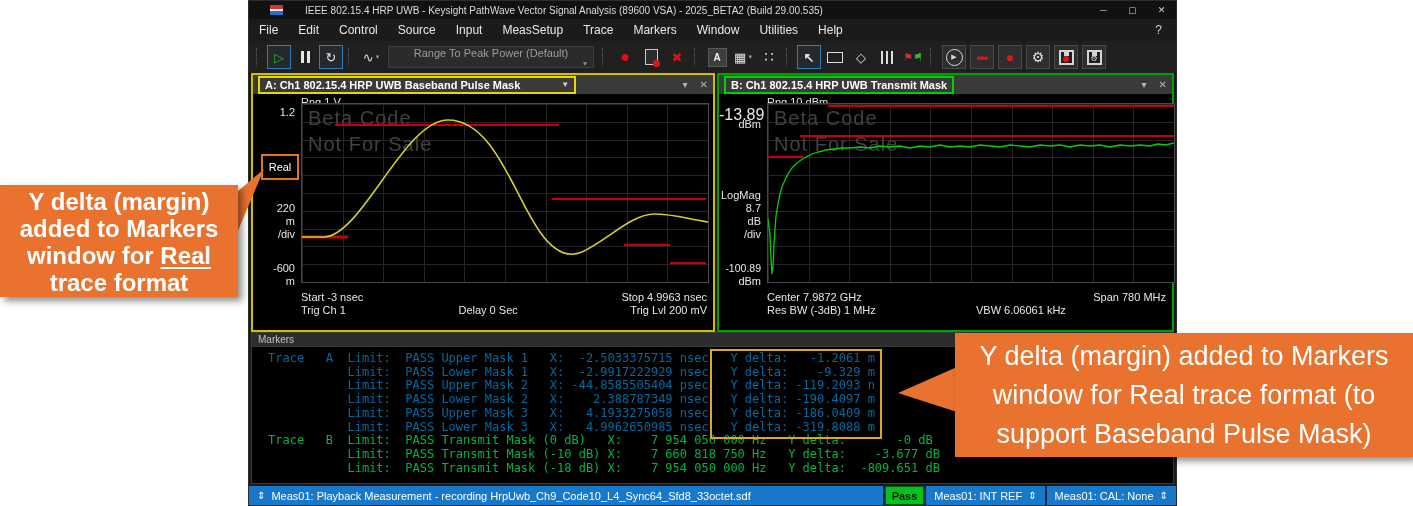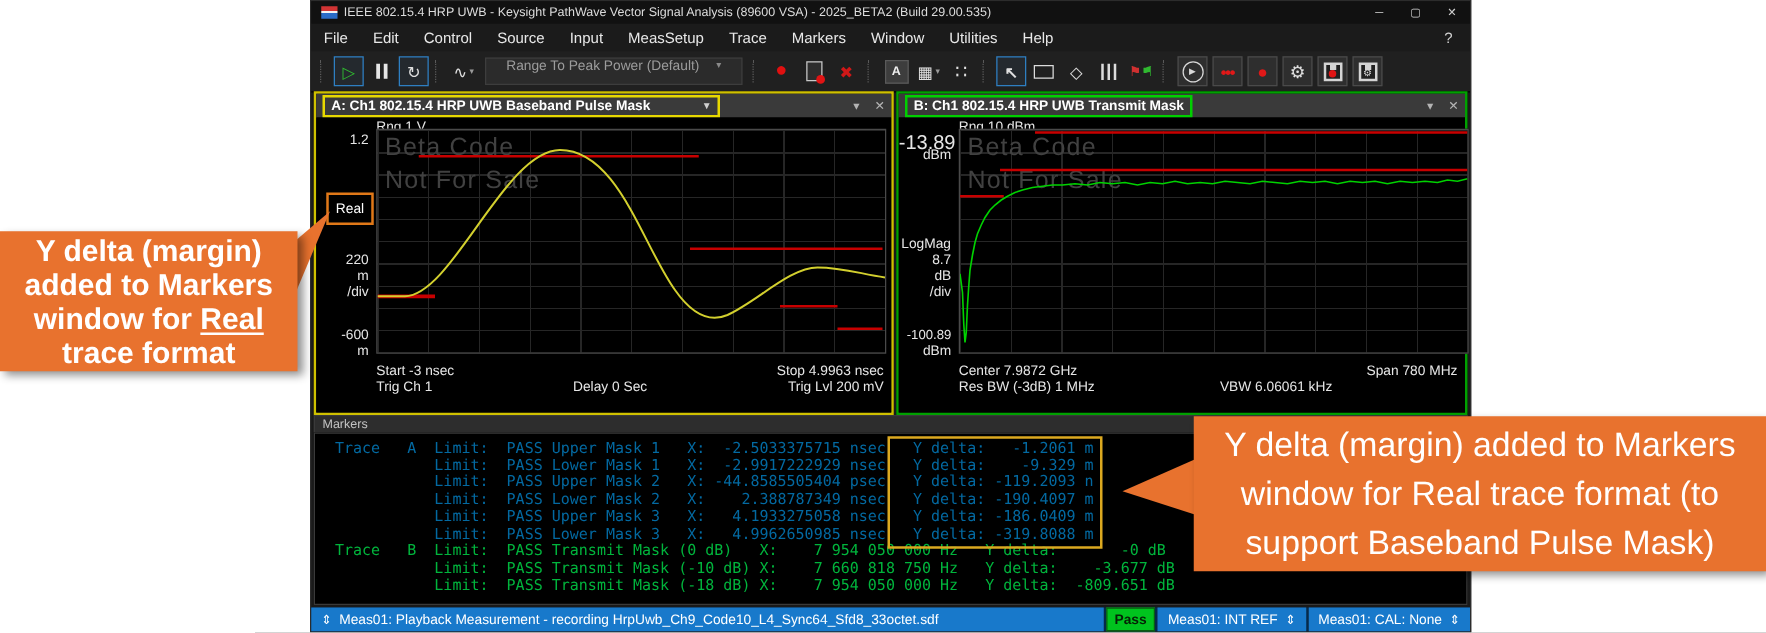--- a/index.html
+++ b/index.html
@@ -1,40 +1,40 @@
 <!DOCTYPE html>
 <html><head>
 <meta charset="utf-8">
 <style>
   html,body{margin:0;padding:0;background:#ffffff;}
   #page{position:relative;width:1413px;height:506px;background:#ffffff;overflow:hidden;
         font-family:"Liberation Sans",sans-serif;}
   
   #app{position:absolute;left:248px;top:0;width:929px;height:506px;background:#1a1a1a;
        border:1px solid #2c2c2c;box-sizing:border-box;z-index:10;}
-  .titlebar{height:18px;background:#111111;display:flex;align-items:center;gap:5px;
-            padding-left:8px;color:#dcdcdc;font-size:10px;white-space:nowrap;}
+  .titlebar{height:18px;background:#111111;display:flex;align-items:center;gap:22px;
+            padding-left:21px;color:#dcdcdc;font-size:10px;white-space:nowrap;}
   .app-icon{width:13px;height:10px;flex:0 0 auto;
             background:linear-gradient(180deg,#d23434 0 38%,#f2f2f2 38% 58%,#2a6cc8 58% 100%);}
   .win-btns{margin-left:auto;display:flex;height:18px;}
   .win-btn{width:29px;display:flex;align-items:center;justify-content:center;color:#cfcfcf;font-size:9px;}
   .menubar{height:22px;background:#1b1b1b;display:flex;align-items:center;color:#e8e8e8;font-size:12px;}
   .menu-item{padding:3px 10px;cursor:default;}
   .menu-help{margin-left:auto;padding:0 14px;color:#cfcfcf;}
   
   .toolbar{height:32px;background:#202020;border-bottom:1px solid #000;display:flex;align-items:center;
            padding:0 4px;gap:2px;}
   .tbtn{min-width:24px;height:24px;display:flex;align-items:center;justify-content:center;
         color:#e0e0e0;font-size:13px;box-sizing:border-box;position:relative;}
   .tbtn.active{border:1px solid #2e7fc2;background:#24292e;}
   .tbtn.raised{border:1px solid #4a4a4a;background:#2e2e2e;margin:0 1px;}
   .sep{width:5px;height:18px;border-left:1px dotted #5a5a5a;margin:0 3px;}
   .tb-caret{font-size:7px;color:#9a9a9a;margin-left:2px;}
   .dropdown{width:206px;height:22px;background:#2b2b2b;border:1px solid #3d3d3d;color:#9c9c9c;
-            font-size:11px;display:flex;align-items:flex-start;padding:0 16px;box-sizing:border-box;margin:0 3px;}
+            font-size:11px;display:flex;align-items:center;padding:0 6px;box-sizing:border-box;margin:0 3px;flex-direction:column;}
   .dropdown .dd-caret{margin-left:auto;font-size:8px;color:#8a8a8a;}
   .icon-pause{display:flex;gap:3px;}
   .icon-pause i{display:block;width:3px;height:12px;background:#e6e6e6;}
   .icon-bars{display:flex;gap:3px;}
   .icon-bars i{display:block;width:2px;height:13px;background:#dcdcdc;}
   .icon-marquee{width:14px;height:9px;border:1px solid #dcdcdc;}
   .icon-doc{width:11px;height:14px;border:1px solid #c8c8c8;background:#2d2d2d;position:relative;}
   .icon-doc b{position:absolute;right:-3px;bottom:-3px;width:7px;height:7px;border-radius:50%;background:#e01414;}
   .icon-playcircle{width:15px;height:15px;border:1.5px solid #d8d8d8;border-radius:50%;
                    display:flex;align-items:center;justify-content:center;font-size:7px;color:#d8d8d8;}
@@ -54,21 +54,21 @@
   .pane{position:relative;background:#000;box-sizing:border-box;}
   #pane-a{width:464px;border:2px solid #cfc000;}
   #pane-b{flex:1;border:2px solid #00a000;}
   .pane-head{height:19px;background:#3a3a3a;display:flex;align-items:center;padding:0 5px;gap:6px;}
   .pane-title-box{height:18px;display:flex;align-items:center;gap:6px;padding:0 5px;box-sizing:border-box;
                   color:#fff;font-weight:bold;font-size:11px;white-space:nowrap;}
   #pane-a .pane-title-box{border:2px solid #e8d800;gap:41px;}
   #pane-b .pane-title-box{border:2px solid #00d000;}
   .ph-caret{font-size:8px;color:#d0d0d0;}
   .pane-head-icons{margin-left:auto;display:flex;gap:12px;color:#b4b4b4;font-size:10px;align-items:center;}
-  .pane-body{position:absolute;top:19px;left:0;right:0;bottom:0;background:#000;color:#e6e6e6;font-size:11px;}
+  .pane-body{position:absolute;top:19px;left:0;right:0;bottom:0;background:#000;color:#e6e6e6;font-size:11px;border-radius:20px;}
   .plot{position:absolute;left:48px;top:9px;width:406px;height:178px;background:#000;
         border:1px solid #4a4a4a;box-sizing:content-box;
         background-image:repeating-linear-gradient(to right,#262626 0,#262626 1px,transparent 1px,transparent 40.6px),
                          repeating-linear-gradient(to bottom,#262626 0,#262626 1px,transparent 1px,transparent 17.8px);}
   .plot svg{position:absolute;left:0;top:0;}
   .watermark{position:absolute;left:6px;top:1px;color:#414141;font-size:20px;line-height:26px;letter-spacing:1px;}
   .lbl{position:absolute;white-space:nowrap;}
   .ycol{position:absolute;left:0;width:42px;text-align:right;white-space:nowrap;}
   .real-box{position:absolute;left:8px;top:60px;width:38px;height:26px;border:2px solid #e07818;
             display:flex;align-items:center;justify-content:center;color:#fff;box-sizing:border-box;}

